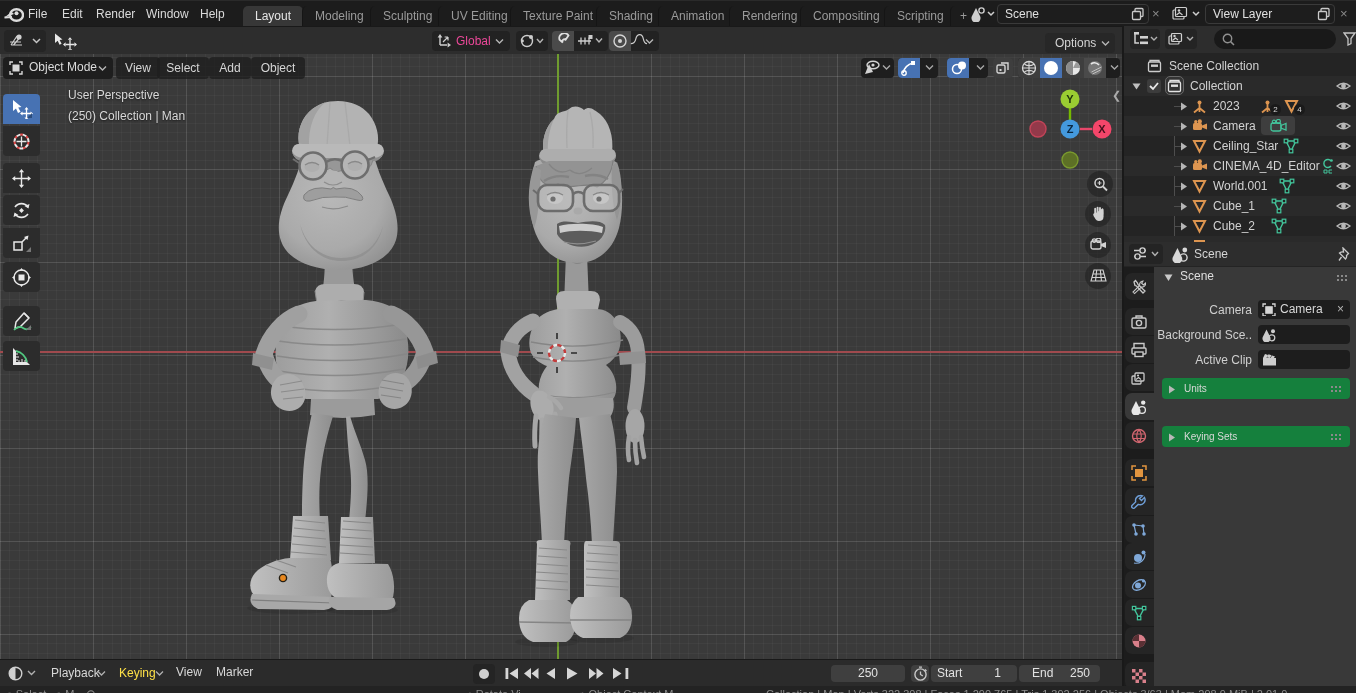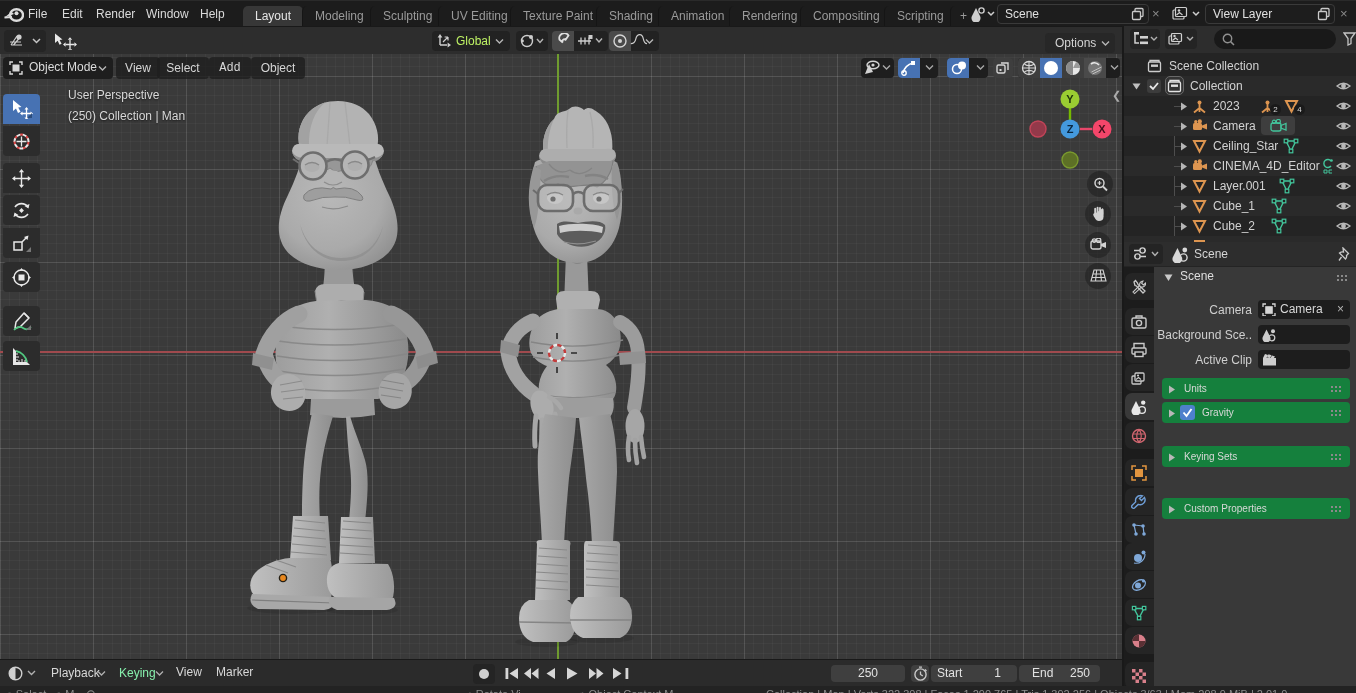--- a/index.html
+++ b/index.html
@@ -118,21 +118,21 @@
       <path d="M24 6 l3.5 3.5 l3.5 -3.5" stroke="#c5c5c5" stroke-width="1.5" fill="none"></path>
     </svg>
     <svg class="abs" style="left:53px;top:6px" width="26" height="17" viewBox="0 0 26 17">
       <path d="M2 0.5 L2 10 L4.7 7.8 L6.5 11.8 L8.6 10.7 L6.6 6.9 L9.5 6.5 Z" fill="#e8e8e8"></path>
       <g stroke="#e8e8e8" stroke-width="1.3">
           <path d="M12.5 11.5 h9 M17 7 v9"></path>
         </g>
       <path d="M17 4.2 l-2.2 2.6 h4.4 Z M17 18.8 l-2.2 -2.6 h4.4 Z M10 11.5 l2.6 -2.2 v4.4 Z M24 11.5 l-2.6 -2.2 v4.4 Z" fill="#e8e8e8"></path>
     </svg>
 
-    <div class="abs" style="left:432px;top:4px;width:78px;height:20px;background:#222222;border-radius:4px;color:#bef264;font-size:12px;line-height:20px;">
+    <div class="abs" style="left:432px;top:4px;width:78px;height:20px;background:#222222;border-radius:4px;color:#ec4899;font-size:12px;line-height:20px;">
       <svg class="abs" style="left:4px;top:2px" width="16" height="16" viewBox="0 0 16 16">
         <path d="M4 12 L4 4 M4 12 L11 12" stroke="#cfcfcf" stroke-width="1.4" fill="none"></path>
         <path d="M4 1 l-2.4 3.4 h4.8 Z M15 12 l-3.4 -2.4 v4.8 Z" fill="#cfcfcf"></path>
         <path d="M7 9 L12 4 M12 4 h-3.4 M12 4 v3.4" stroke="#cfcfcf" stroke-width="1.2" fill="none"></path>
       </svg>
       <span style="margin-left:24px;">Global</span>
       <svg class="abs" style="right:6px;top:7px" width="9" height="7" viewBox="0 0 9 7">
           <path d="M1 1.5 l3.5 3.5 L8 1.5" stroke="#b5b5b5" stroke-width="1.4" fill="none"></path>
         </svg>
     </div>
@@ -374,21 +374,21 @@
         <rect x="3.5" y="3.5" width="7" height="7" fill="#d8d8d8"></rect>
         <path d="M1 4 v-3 h3 M10 1 h3 v3 M13 10 v3 h-3 M4 13 h-3 v-3" stroke="#d8d8d8" stroke-width="1.4" fill="none"></path>
       </svg>
       <span style="position:absolute;left:26px;top:3px;font-size:12px;color:#dcdcdc;">Object Mode</span>
       <svg class="abs" style="right:6px;top:8px" width="9" height="7" viewBox="0 0 9 7">
           <path d="M1 1.5 l3.5 3.5 L8 1.5" stroke="#b5b5b5" stroke-width="1.4" fill="none"></path>
         </svg>
     </div>
     <div class="vbtn" style="left:116px;top:3px;width:44px;height:22px;line-height:22px;text-align:center;background:#1e1e1ecc;">View</div>
     <div class="vbtn" style="left:157px;top:3px;width:52px;height:22px;line-height:22px;text-align:center;background:#1e1e1ecc;">Select</div>
-    <div class="vbtn" style="left:209px;top:3px;width:42px;height:22px;line-height:22px;text-align:center;background:#1e1e1ecc;font-family:Liberation Mono, monospace;">Add</div>
+    <div class="vbtn" style="left:209px;top:3px;width:42px;height:22px;line-height:22px;text-align:center;background:#1e1e1ecc;">Add</div>
     <div class="vbtn" style="left:251px;top:3px;width:54px;height:22px;line-height:22px;text-align:center;background:#1e1e1ecc;">Object</div>
 
     <div id="vicons">
       <div class="vbtn" style="left:861px;top:4px;width:33px;height:20px;background:#1e1e1e;"></div>
       <svg class="abs" style="left:863px;top:6px" width="30" height="16" viewBox="0 0 30 16">
         <path d="M2 14 L6 4 L10 12 Z" fill="#d2d2d2"></path>
         <ellipse cx="10" cy="5" rx="6" ry="3.8" fill="none" stroke="#d2d2d2" stroke-width="1.4"></ellipse>
         <circle cx="10" cy="5" r="1.6" fill="#d2d2d2"></circle>
         <path d="M20 5.5 l3.5 3.5 L27 5.5" stroke="#a8a8a8" stroke-width="1.4" fill="none"></path>
       </svg>
@@ -680,21 +680,21 @@
         </div>
 
         <div class="orow" style="top:150px;">
           <div class="abs" style="left:50px;top:10px;width:8px;height:1px;background:#4d4d4d;"></div>
           <svg class="abs" style="left:56px;top:6px" width="8" height="9" viewBox="0 0 8 9">
               <path d="M1 0.5 L7 4.5 L1 8.5 Z" fill="#b5b5b5"></path>
             </svg>
           <svg class="abs" style="left:68px;top:3px" width="15" height="15" viewBox="0 0 15 15">
               <path d="M2 2 h11 L7.5 12.5 Z" fill="none" stroke="#dd9550" stroke-width="2"></path>
             </svg>
-          <span class="txt" style="left:89px;">Layer.001</span>
+          <span class="txt" style="left:89px;">World.001</span>
           <svg class="abs" style="left:155px;top:2px" width="16" height="16" viewBox="0 0 16 16">
             <path d="M3 3 h10 L8 13 Z" fill="none" stroke="#43c59c" stroke-width="1.4"></path>
             <rect x="1.2" y="1.2" width="3.6" height="3.6" fill="#232323" stroke="#43c59c" stroke-width="1.2"></rect>
             <rect x="11.2" y="1.2" width="3.6" height="3.6" fill="#232323" stroke="#43c59c" stroke-width="1.2"></rect>
             <rect x="6.2" y="11.2" width="3.6" height="3.6" fill="#232323" stroke="#43c59c" stroke-width="1.2"></rect>
           </svg>
         </div>
 
         <div class="orow" style="top:170px;background:#2a2a2a;">
           <div class="abs" style="left:50px;top:10px;width:8px;height:1px;background:#4d4d4d;"></div>
@@ -916,58 +916,42 @@
           <path d="M1 5 h13 v7.5 h-13 Z" fill="#cdcdcd"></path>
           <path d="M1 5 L3 1 L6 2 L4.5 5 Z M6.5 1.2 L9.5 2.2 L8 5 L5 4.5 Z M10 2.4 L13 3.4 L11.5 5.5 L8.5 5 Z" fill="#cdcdcd"></path>
         </svg>
       </div>
       <div class="ppanel" style="top:136px;">
         <svg class="abs" style="left:6px;top:7px" width="8" height="9" viewBox="0 0 8 9">
             <path d="M1 0.5 L7 4.5 L1 8.5 Z" fill="#b8b8b8"></path>
           </svg>
         <span style="margin-left:22px;">Units</span><div class="pdots"></div>
       </div>
-      <div class="ppanel" style="top:160px;">
+      <div class="ppanel" style="top:184px;">
         <svg class="abs" style="left:6px;top:7px" width="8" height="9" viewBox="0 0 8 9">
             <path d="M1 0.5 L7 4.5 L1 8.5 Z" fill="#b8b8b8"></path>
           </svg>
-        <div class="abs" style="left:18px;top:3px;width:15px;height:15px;background:#4e80cc;border-radius:3px;"></div>
-        <svg class="abs" style="left:20px;top:6px" width="11" height="10" viewBox="0 0 11 10">
-            <path d="M1.5 4.5 l3 3.5 l5 -7" stroke="#fff" stroke-width="1.9" fill="none"></path>
-          </svg>
-        <span style="margin-left:40px;">Gravity</span><div class="pdots"></div>
-      </div>
-      <div class="ppanel" style="top:184px;margin-top:20px;">
-        <svg class="abs" style="left:6px;top:7px" width="8" height="9" viewBox="0 0 8 9">
-            <path d="M1 0.5 L7 4.5 L1 8.5 Z" fill="#b8b8b8"></path>
-          </svg>
         <span style="margin-left:22px;">Keying Sets</span><div class="pdots"></div>
-      </div>
-      <div class="ppanel" style="top:256px;">
-        <svg class="abs" style="left:6px;top:7px" width="8" height="9" viewBox="0 0 8 9">
-            <path d="M1 0.5 L7 4.5 L1 8.5 Z" fill="#b8b8b8"></path>
-          </svg>
-        <span style="margin-left:22px;">Custom Properties</span><div class="pdots"></div>
       </div>
     </div>
   </div>
 
   <div id="timeline" class="abs">
     <svg class="abs" style="left:8px;top:6px" width="30" height="15" viewBox="0 0 30 15">
       <circle cx="7.5" cy="7.5" r="6.3" fill="none" stroke="#d0d0d0" stroke-width="1.4"></circle>
       <path d="M7.5 1.2 A6.3 6.3 0 0 0 7.5 13.8 Z" fill="#d0d0d0"></path>
       <path d="M20 5 l3.5 3.5 L27 5" stroke="#b0b0b0" stroke-width="1.4" fill="none"></path>
     </svg>
     <div class="abs" style="left:44px;top:4px;width:66px;height:19px;border-radius:4px;color:#d8d8d8;font-size:12px;line-height:19px;">
       <span style="margin-left:7px;">Playback</span>
       <svg class="abs" style="right:4px;top:6px" width="9" height="7" viewBox="0 0 9 7">
           <path d="M1 1.5 l3.5 3.5 L8 1.5" stroke="#b0b0b0" stroke-width="1.3" fill="none"></path>
         </svg>
     </div>
-    <div class="abs" style="left:112px;top:4px;width:56px;height:19px;border-radius:4px;color:#86efac;font-size:12px;line-height:19px;">
+    <div class="abs" style="left:112px;top:4px;width:56px;height:19px;border-radius:4px;color:#fde047;font-size:12px;line-height:19px;">
       <span style="margin-left:7px;">Keying</span>
       <svg class="abs" style="right:4px;top:6px" width="9" height="7" viewBox="0 0 9 7">
           <path d="M1 1.5 l3.5 3.5 L8 1.5" stroke="#b0b0b0" stroke-width="1.3" fill="none"></path>
         </svg>
     </div>
     <div class="abs" style="left:176px;top:5px;font-size:12px;color:#d8d8d8;">View</div>
     <div class="abs" style="left:216px;top:5px;font-size:12px;color:#d8d8d8;">Marker</div>
 
     <div class="abs" style="left:473px;top:4px;width:22px;height:20px;background:#242424;border-radius:4px;"></div>
     <div class="abs" style="left:479px;top:9px;width:10px;height:10px;background:#cfcfcf;border-radius:50%;"></div>

